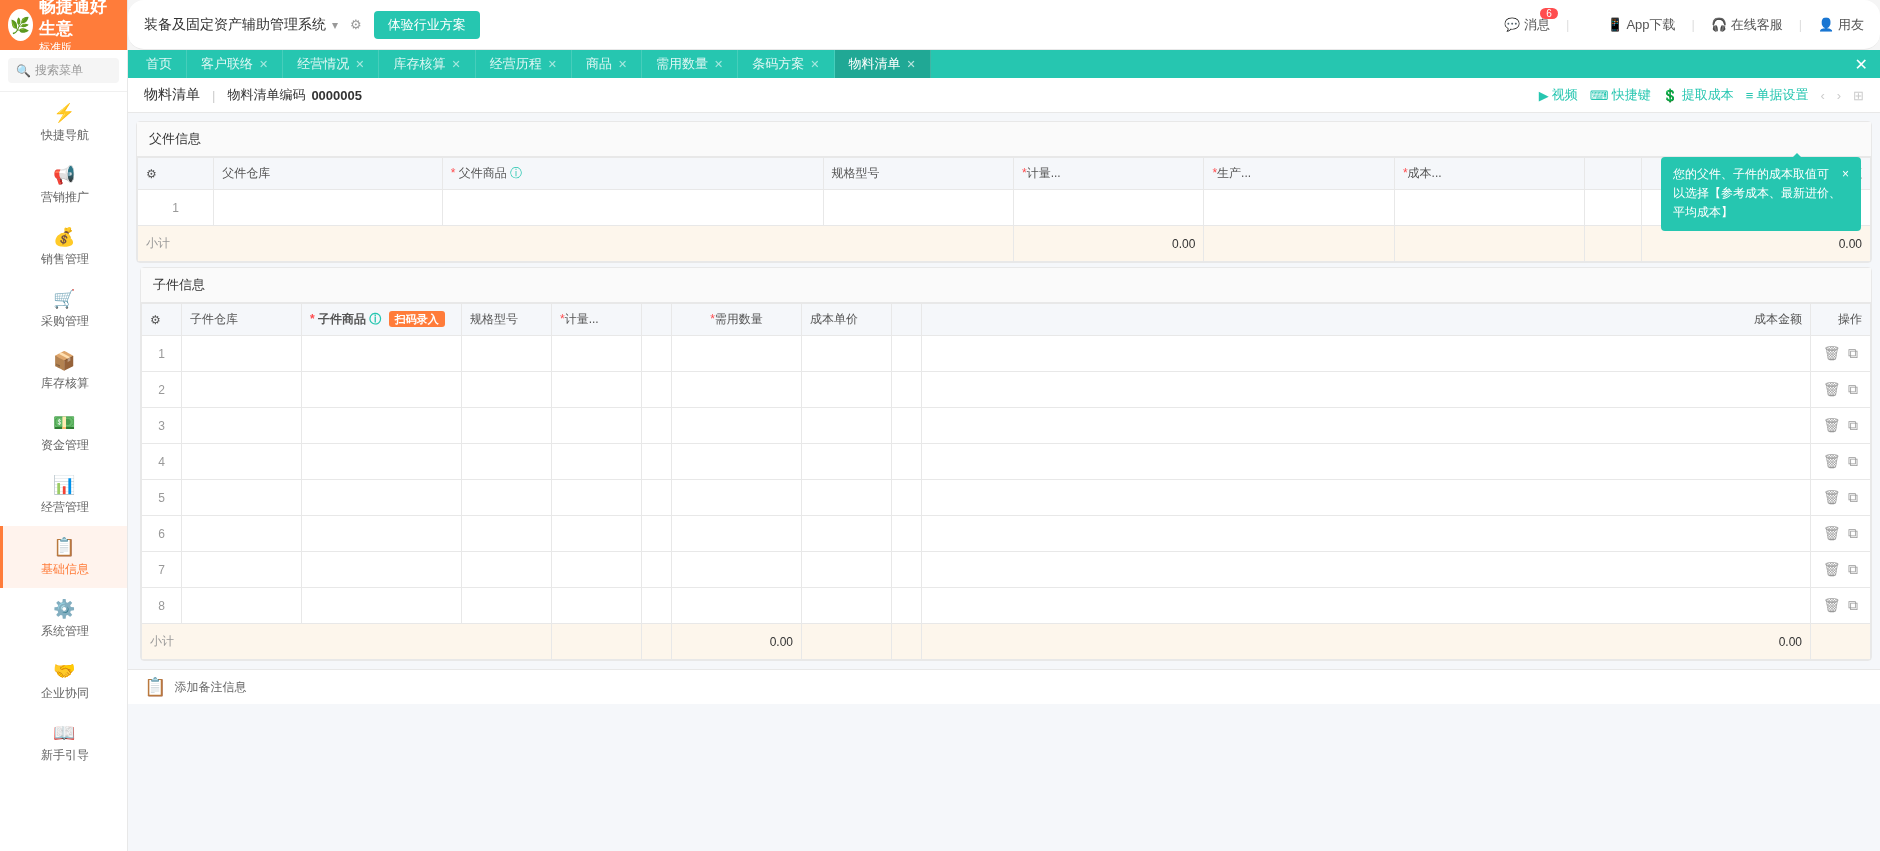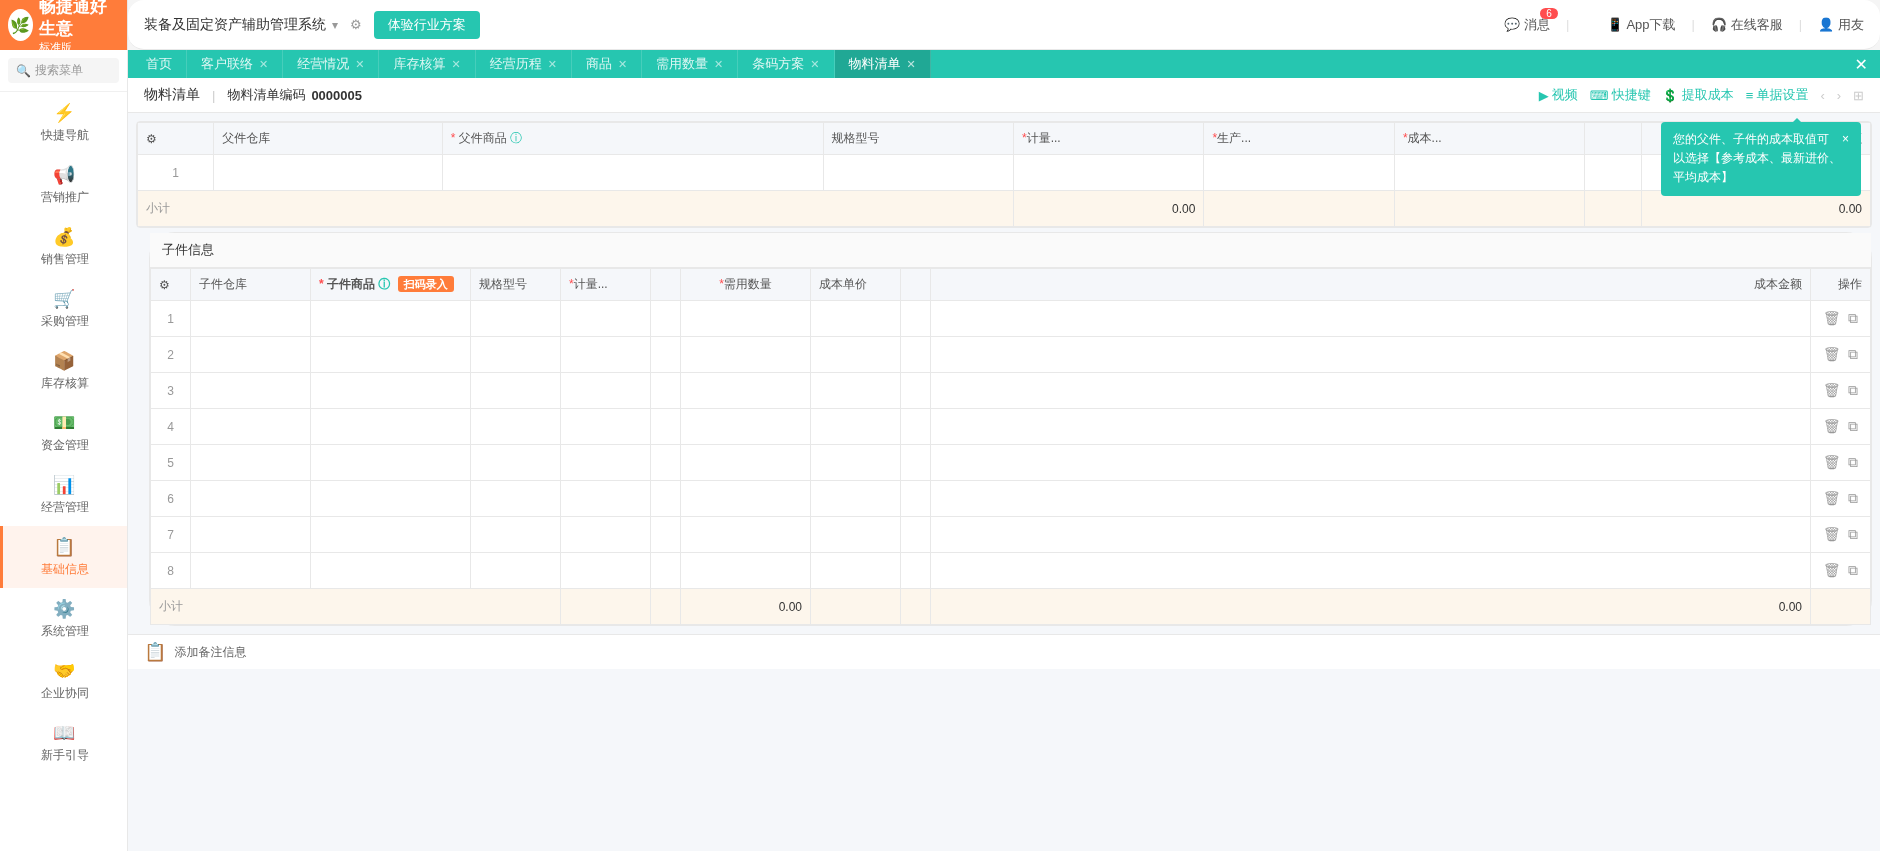--- a/index.html
+++ b/index.html
@@ -421,20 +421,23 @@
         <span>⌨ <span>快捷键</span></span>
         <span>💲 <span>提取成本</span></span>
         <span>≡ <span>单据设置</span></span>
         <span style="color:#ccc;">‹</span>
         <span style="color:#ccc;">›</span>
         <span style="color:#ccc;">⊞</span>
       </div>
     </div>
 
     <div class="section" style="margin:8px 8px 4px 8px;">
+      <div class="section-title">
+        <span>父件信息</span>
+      </div>
       <div style="position:relative;">
         <table class="data-table">
           <thead>
             <tr>
               <th class="gear-col">⚙</th>
               <th style="width:120px;">父件仓库</th>
               <th style="width:200px;">
                 <span style="color:#ff4d4f;">*</span>
                 <span>父件商品</span>
                 <span style="color:#26c6b0;">ⓘ</span>
@@ -476,21 +479,21 @@
           </tbody>
         </table>
 
         <div class="tooltip-box">
           <span class="tooltip-close">×</span>
           <span>您的父件、子件的成本取值可以选择【参考成本、最新进价、平均成本】</span>
         </div>
       </div>
     </div>
 
-    <div class="section" style="margin:4px 8px 8px 21px;border-radius:26px;">
+    <div class="section" style="margin:4px 8px 8px 12px;">
       <div class="section-title">
         <span>子件信息</span>
       </div>
       <table class="data-table">
         <thead>
           <tr>
             <th class="gear-col">⚙</th>
             <th style="width:120px;">子件仓库</th>
             <th style="width:160px;font-weight:bold;">
               <span style="color:#ff4d4f;">*</span>

